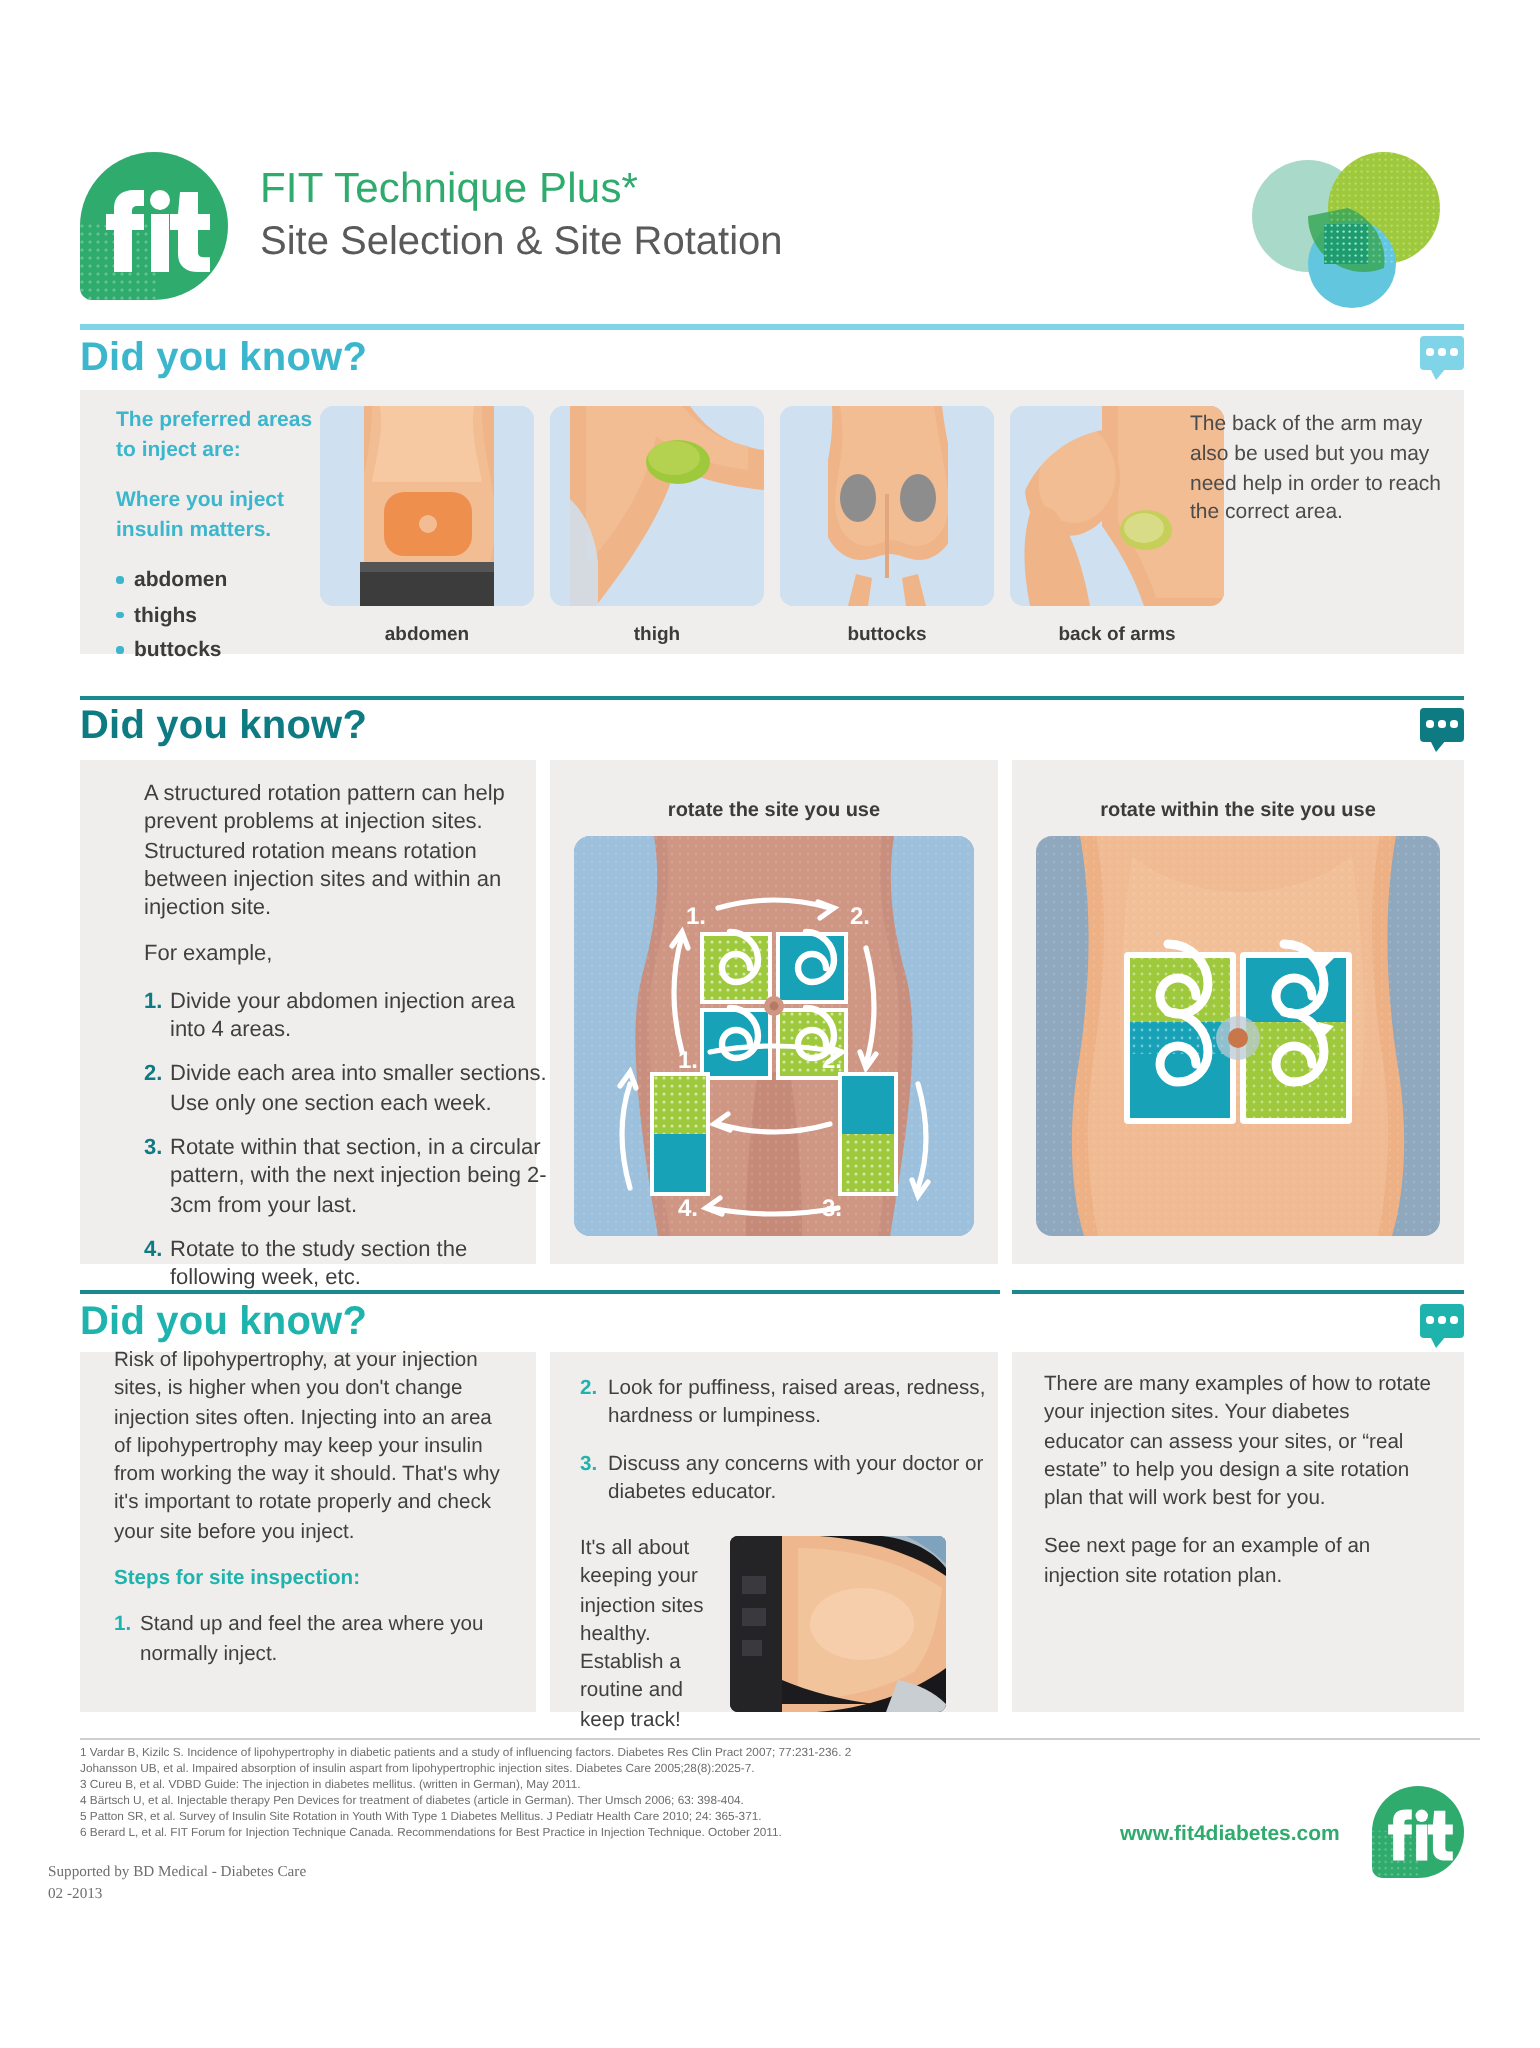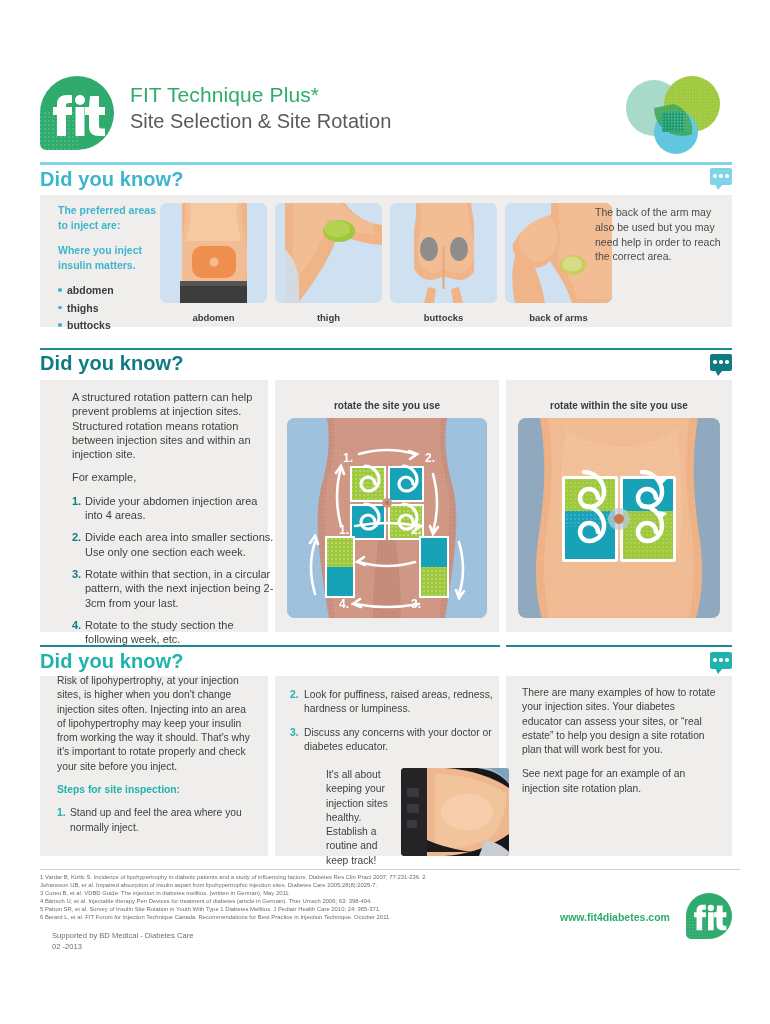--- a/index.html
+++ b/index.html
@@ -113,39 +113,39 @@
   .s3-list li{position:relative;padding-left:13px;margin-bottom:8px;}
   .s3-list li .num{position:absolute;left:0;top:0;font-weight:bold;color:#1fb3ad;}
 
   .s3-mid{
     position:absolute;left:290px;top:688px;width:205px;
     font-size:10.3px;line-height:14.3px;color:#3f3f3f;
   }
   .s3-mid ol{margin:0;padding:0;list-style:none;}
   .s3-mid ol li{position:relative;padding-left:14px;margin-bottom:9px;}
   .s3-mid ol li .num{position:absolute;left:0;top:0;font-weight:bold;color:#1fb3ad;}
-  .s3-photo-row{position:absolute;left:290px;top:768px;width:208px;display:flex;gap:9px;margin-left:36px;}
+  .s3-photo-row{position:absolute;left:290px;top:768px;width:208px;display:flex;gap:9px;}
   .s3-photo-caption{width:66px;font-size:10.3px;line-height:14.3px;color:#3f3f3f;}
   .s3-photo{width:108px;height:88px;border-radius:4px;overflow:hidden;}
 
   .s3-right{
     position:absolute;left:522px;top:686px;width:195px;
     font-size:10.3px;line-height:14.3px;color:#3f3f3f;
   }
   .s3-right p{margin:0 0 10px 0;}
 
   
   .refs{
     position:absolute;left:40px;top:873px;width:700px;
     font-size:5.9px;line-height:8.1px;color:#6e6e6e;
   }
   .refs div{white-space:nowrap;}
   .foot-rule{position:absolute;left:40px;top:869px;width:700px;height:1px;background:#cfcfcf;}
   .support{
-    position:absolute;left:52px;top:930px;font-size:7.6px;line-height:11px;color:#6e6e6e;
+    position:absolute;left:24px;top:930px;font-size:7.6px;line-height:11px;color:#6e6e6e;font-family:Liberation Serif, serif;
   }
   .weburl{
     position:absolute;left:560px;top:911px;font-size:10.5px;font-weight:bold;color:#2eab6d;
   }
   .foot-logo{
     position:absolute;left:686px;top:893px;width:46px;height:46px;
     background:#2eab6d;border-radius:50% 50% 50% 5px;
   }
 </style>
 </head>

